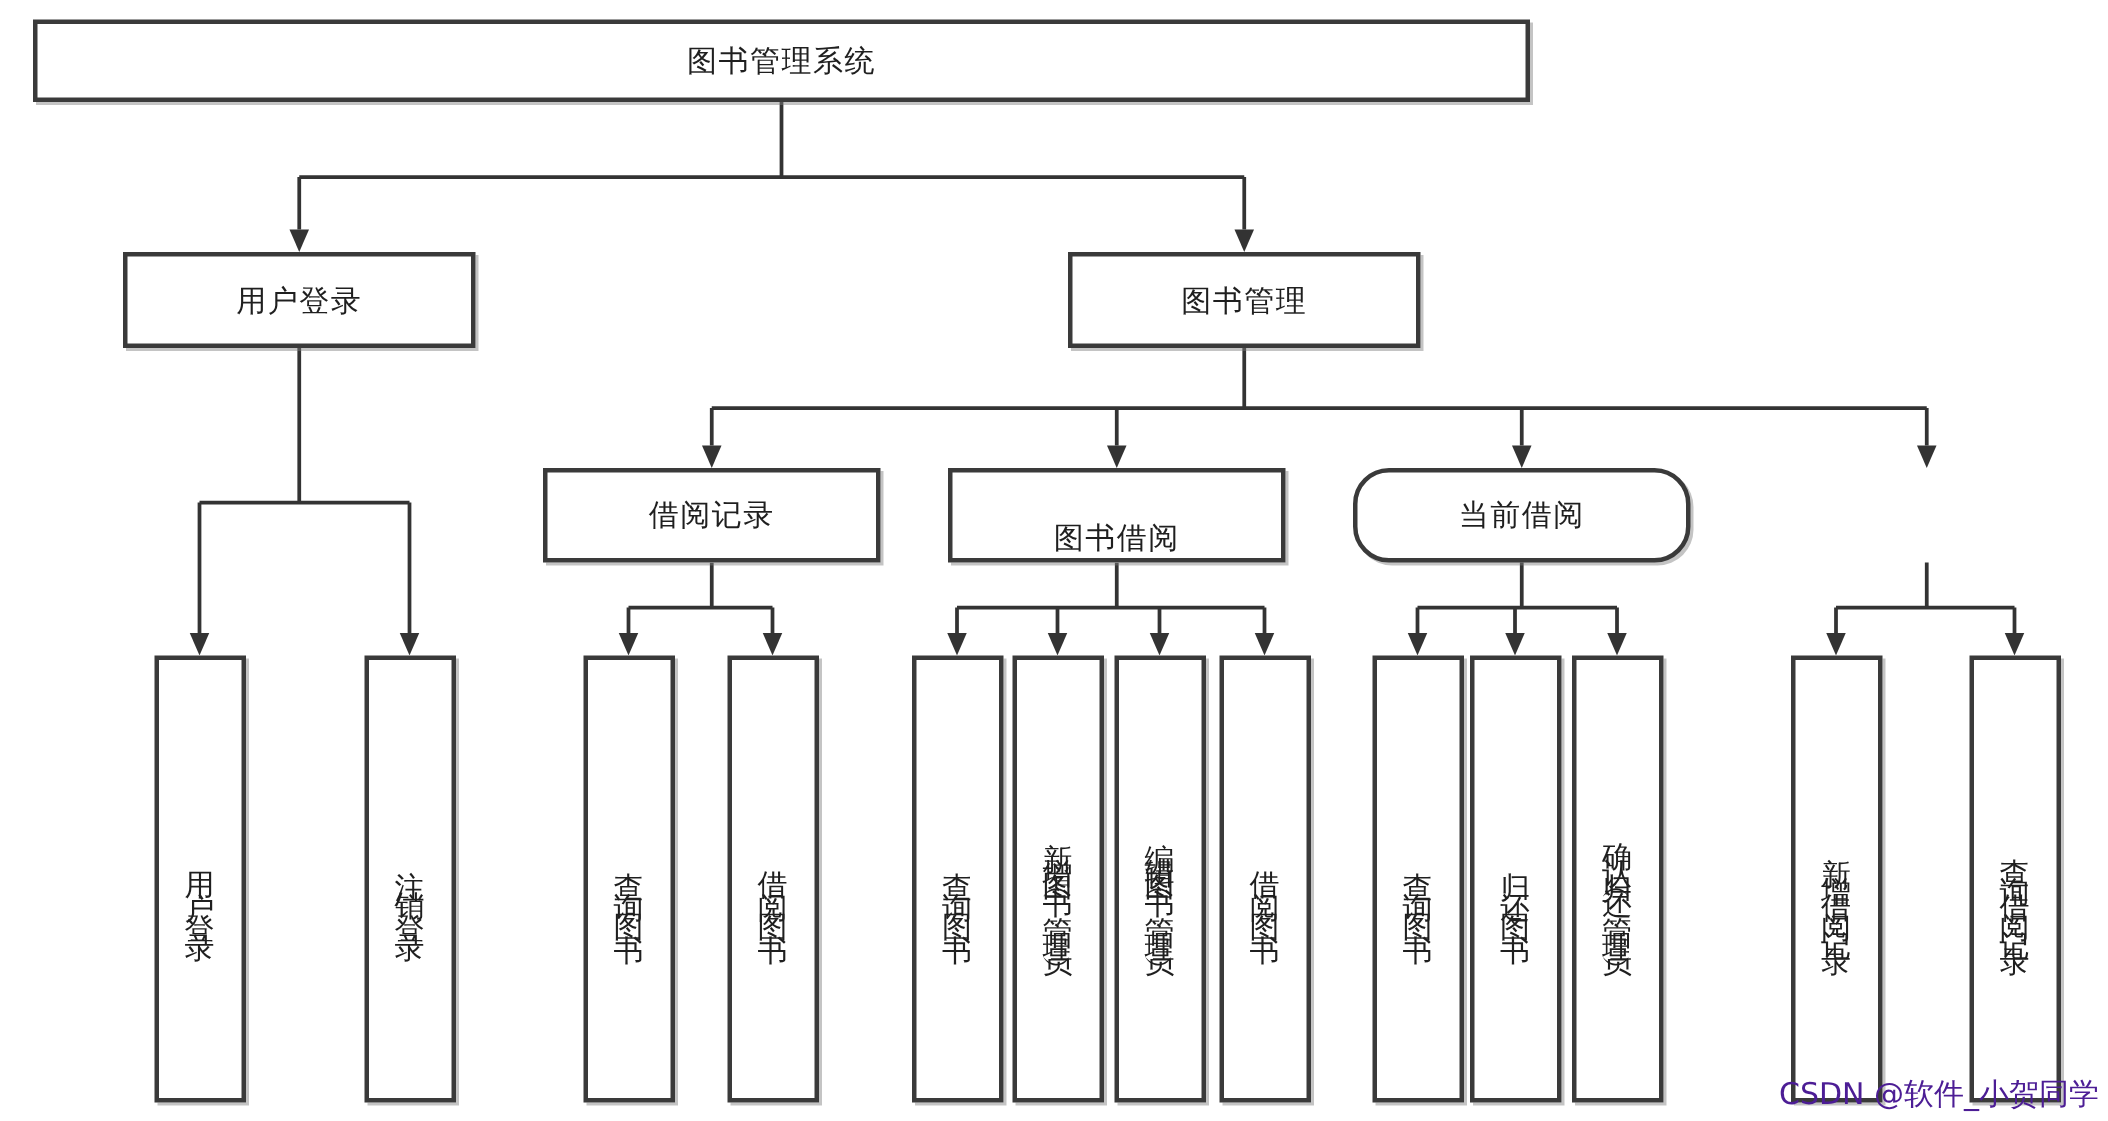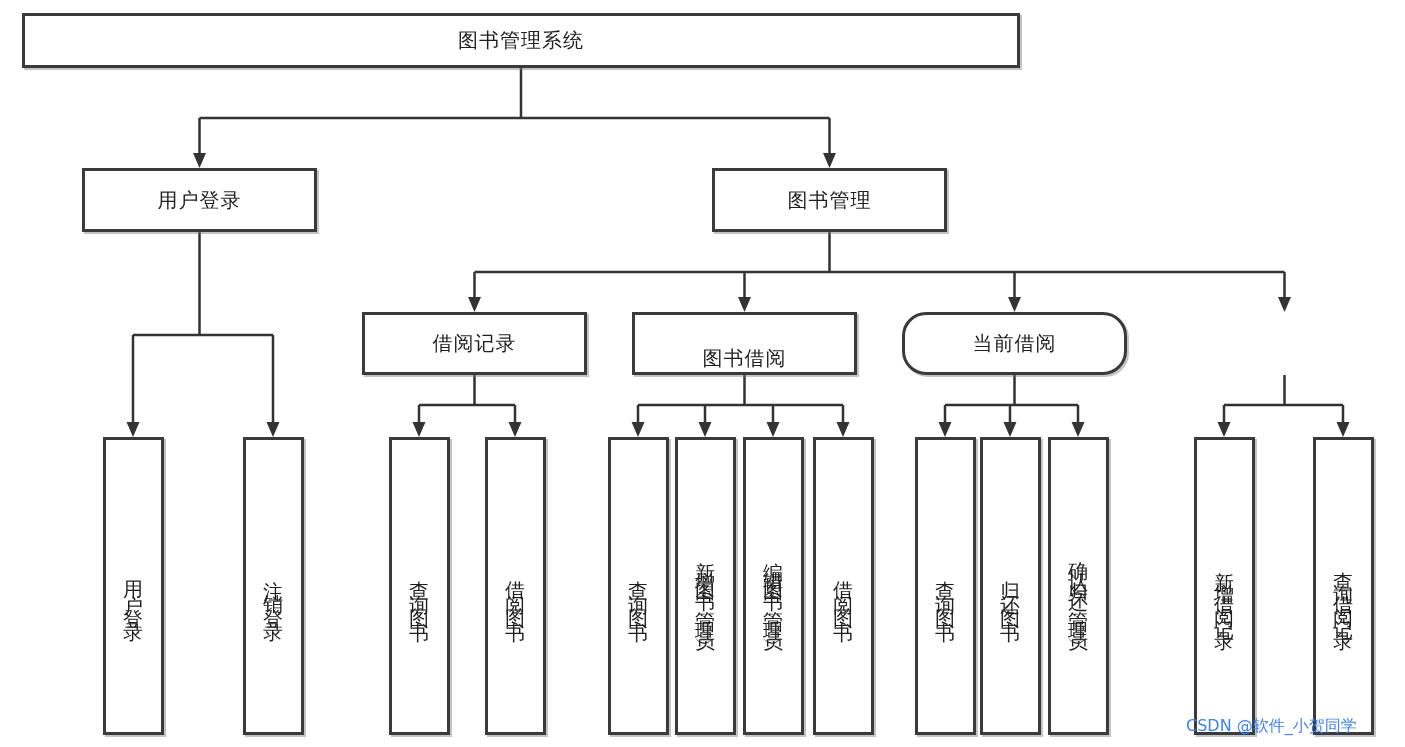--- a/index.html
+++ b/index.html
@@ -20,21 +20,21 @@
   .vbox{top:437px;width:61px;height:298px;}
   .vtext{
     writing-mode:vertical-rl;text-orientation:mixed;
     font-size:20px;color:#1f1f1f;line-height:1;white-space:nowrap;
   }
   .ls14{letter-spacing:14px;margin-bottom:-14px;}
   .ls12{letter-spacing:12px;margin-bottom:-12px;}
   .ls10{letter-spacing:10px;margin-bottom:-10px;}
   .watermark{
     position:absolute;left:1186px;top:716px;width:215px;
-    font-size:16px;color:#3b82f6;white-space:nowrap;
+    font-size:20px;color:#4c1d95;white-space:nowrap;
   }
   .line{stroke:#333333;stroke-width:2.5;fill:none;}
   .arrow{fill:#333333;stroke:none;}
 </style>
 </head>
 <body>
 
 <div class="stage">
 
   <svg class="connectors" viewBox="0 0 1405 747" xmlns="http://www.w3.org/2000/svg">

